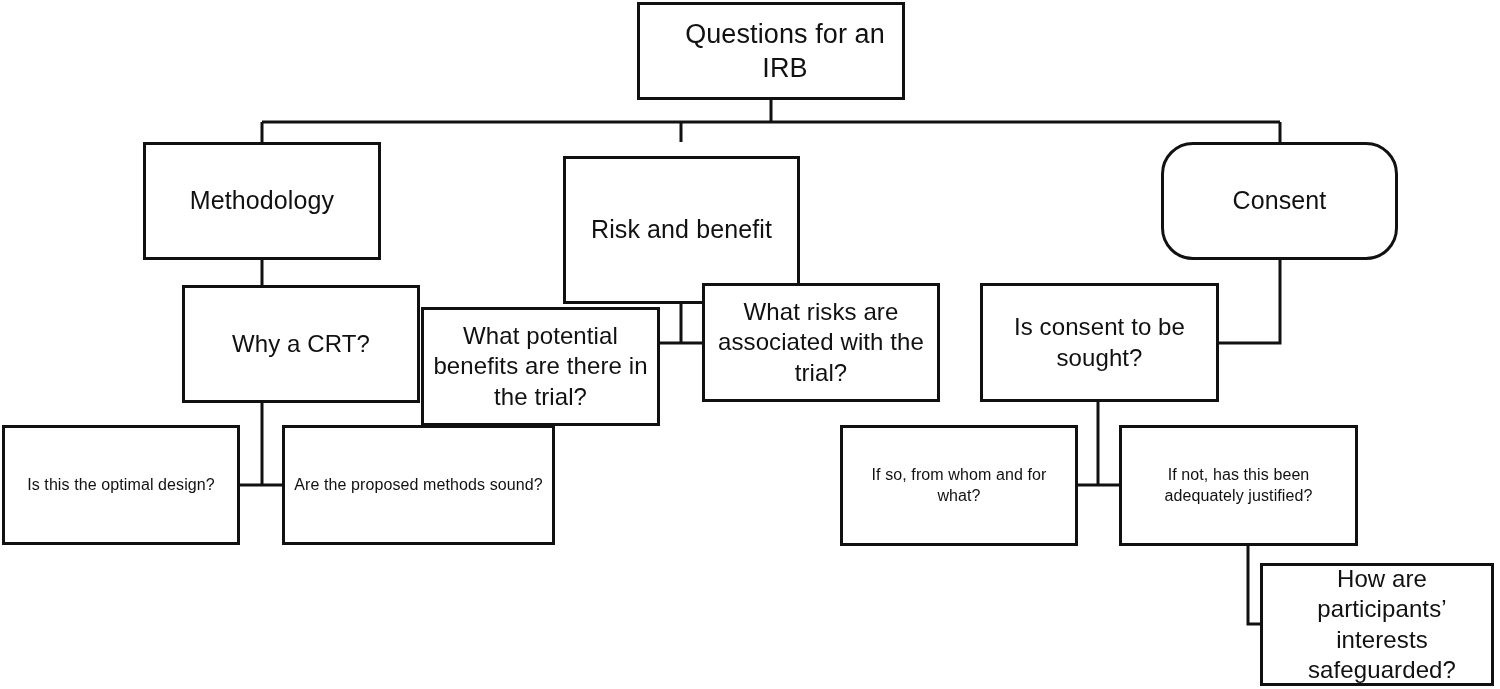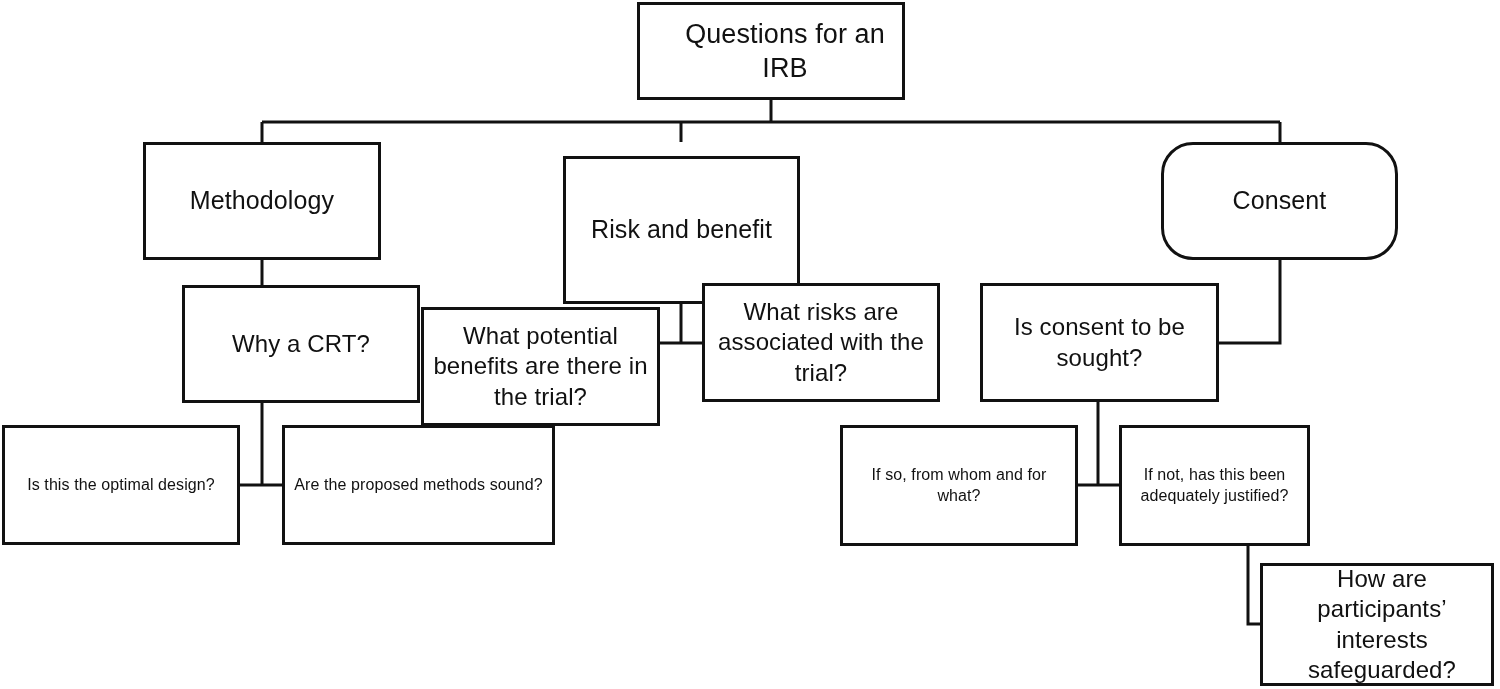--- a/index.html
+++ b/index.html
@@ -117,21 +117,21 @@
   </div>
 
   <div class="node lvl3" style="left:282px; top:425px; width:273px; height:120px;">
     <span class="node-label">Are the proposed methods sound?</span>
   </div>
 
   <div class="node lvl3" style="left:840px; top:425px; width:238px; height:121px;">
     <span class="node-label">If so, from whom and for what?</span>
   </div>
 
-  <div class="node lvl3" style="left:1119px; top:425px; width:191px; height:121px;">
+  <div class="node lvl3" style="left:1119px; top:425px; width:239px; height:121px;">
     <span class="node-label">If not, has this been adequately justified?</span>
   </div>
 
   <div class="node lvl4" style="left:1260px; top:563px; width:234px; height:123px;">
     <span class="node-label">How are participants’ interests safeguarded?</span>
   </div>
 
 </div>
 
 </body></html>

